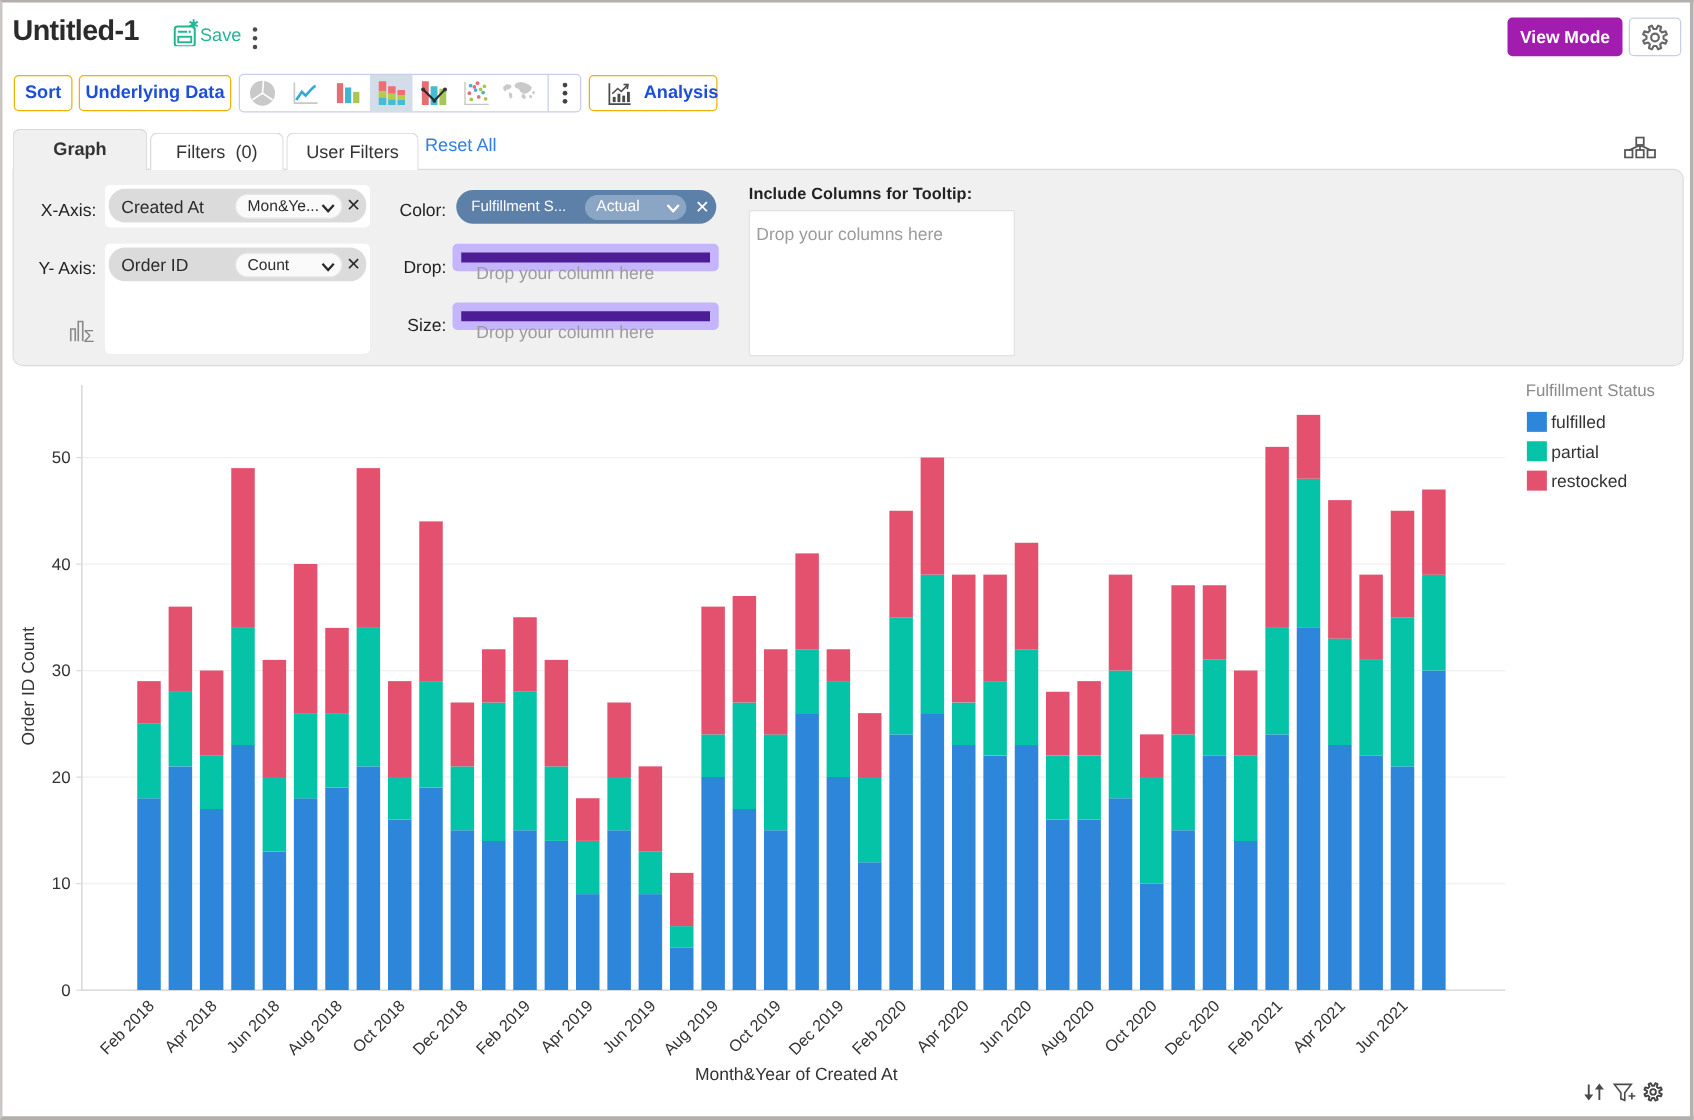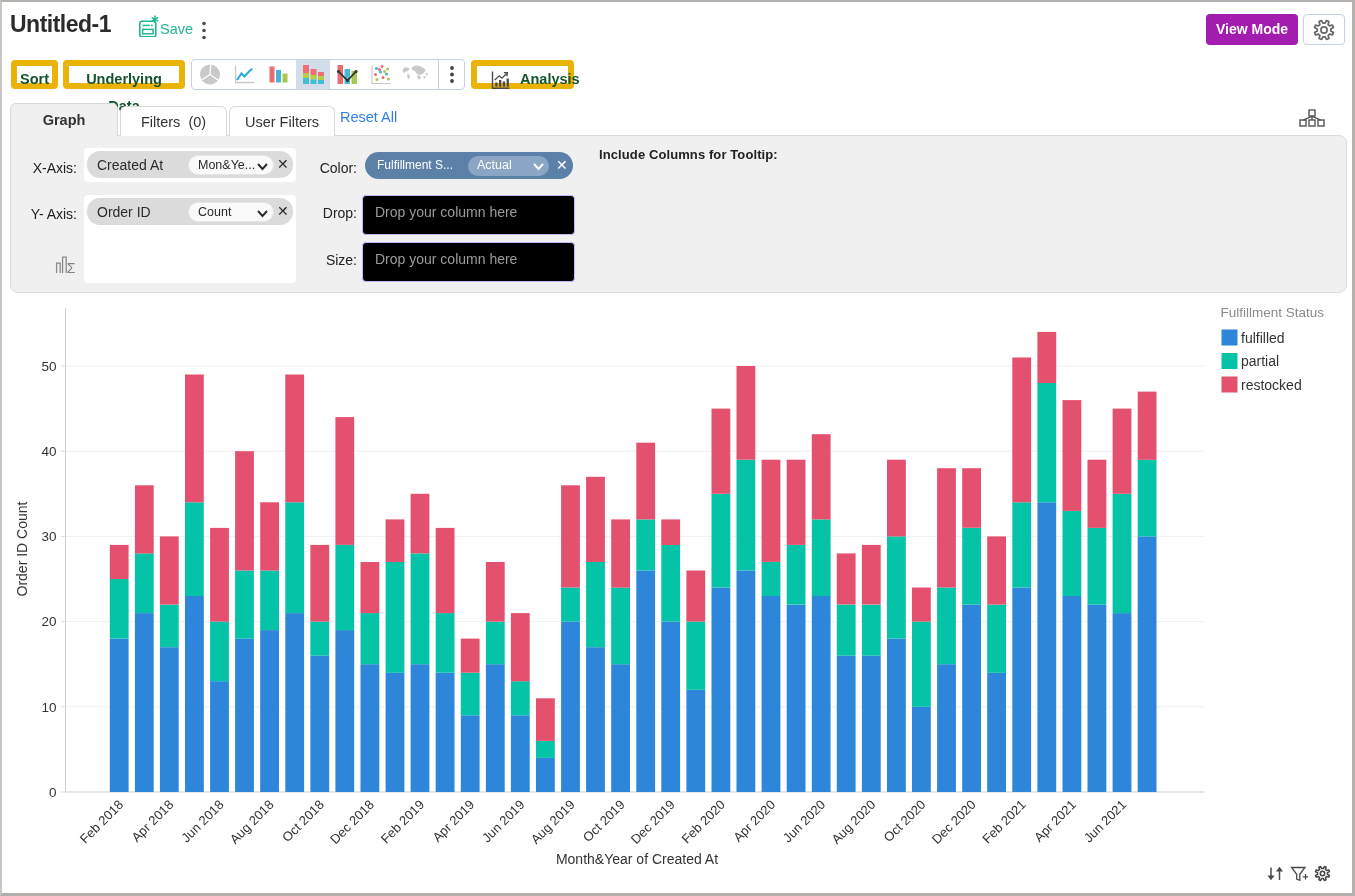--- a/index.html
+++ b/index.html
@@ -6,40 +6,40 @@
 html,body { width:1355px; height:896px; background:#fff; font-family:"Liberation Sans", sans-serif; overflow:hidden; }
 .page { position:relative; width:1355px; height:896px; background:#fff;
   border-top:2px solid #b3afac; border-left:2px solid #cac7c4; border-right:3px solid #b5b1ae; border-bottom:3px solid #b3afac; }
 .abs { position:absolute; }
 .title { left:8px; top:9px; font-size:23px; font-weight:bold; color:#2b2b2b; letter-spacing:-0.5px; }
 .savewrap { left:136px; top:13px; color:#21b794; font-size:14.5px; }
 .savetxt { position:absolute; left:22px; top:6px; color:#21b794; }
 .hdots { left:199px; top:19px; }
 .viewmode { left:1204px; top:12px; width:92px; height:31px; background:#a21caf; border-radius:4px; color:#fff; font-size:14px; font-weight:600; text-align:center; line-height:31px; }
 .gearbtn { left:1301px; top:12px; width:42px; height:31px; background:#fff; border:1px solid #c6cfe8; border-radius:4px; }
-.btn { position:absolute; background:#fff; border:6px solid #eab308; border-radius:4px; height:29px; line-height:27px; font-size:14.5px; font-weight:600; color:#14532d; text-align:center; }
+.btn { position:absolute; background:#fff; border:1px solid #eab308; border-radius:4px; height:29px; line-height:27px; font-size:14.5px; font-weight:600; color:#1d4ed8; text-align:center; }
 .icongroup { left:189px; top:57px; width:274px; height:31px; background:#fff; border:1px solid #c6cfe8; border-radius:4px; }
 .icell { position:absolute; top:0; height:29px; width:34.2px; }
 .icell.sel { background:#d2dde9; }
 .isep { position:absolute; left:246px; top:0; width:1px; height:29px; background:#c6cfe8; }
 .tab { position:absolute; z-index:3; top:104px; height:30px; background:#fff; border:1px solid #d9d9d9; border-bottom:none; border-radius:6px 6px 0 0; font-size:14.5px; color:#333; text-align:center; line-height:30px; }
 .tab.active { }
 .tab.active { top:101px; height:33px; background:#f0f0f0; font-weight:bold; line-height:33px; }
 .resetall { left:338px; top:107px; font-size:14.5px; color:#2e7fe8; }
 .panel { left:8px; top:133px; width:1337px; height:158px; background:#f0f0f0; border:1px solid #dcdcdc; border-radius:0 8px 8px 8px; }
 .flabel { position:absolute; font-size:14px; color:#222; text-align:right; }
 .wbox { position:absolute; background:#fff; border-radius:4px; }
 .pill { position:absolute; background:#dbdbdb; border-radius:13px; height:27px; }
 .pilltxt { position:absolute; left:10px; top:5.5px; font-size:14px; color:#2b2b2b; }
 .subpill { position:absolute; background:#fafafa; border:1px solid #e6e6e6; border-radius:10px; height:20px; top:3.5px; font-size:12.5px; color:#2b2b2b; }
 .subtxt { position:absolute; left:9px; top:2.5px; }
 .caret { position:absolute; right:5px; top:6px; width:11px; height:9px; }
 .pillx { position:absolute; top:4.5px; font-size:14px; color:#2b2b2b; }
 .cpill { position:absolute; left:363px; top:150px; width:208px; height:27px; background:#5d80a8; border-radius:14px; }
-.inbox { position:absolute; background:#000000; border:1px solid #c4b5fd; border-radius:4px; height:40px; width:213px; left:360px; }
+.inbox { position:absolute; background:#4c1d95; border:7px solid #c4b5fd; border-radius:4px; height:22px; width:213px; left:360px; }
 .ph { position:absolute; left:12px; top:8px; font-size:14px; color:#9b9b9b; }
 .ttlabel { position:absolute; left:597px; top:145px; font-size:13px; font-weight:bold; color:#222; letter-spacing:0.1px; }
 .ttbox { position:absolute; left:597px; top:166px; width:213px; height:117px; background:#fff; border:1px solid #e2e2e2; border-radius:2px; }
 .chart { position:absolute; left:0px; top:300px; }
 svg.ic { display:block; }
 </style>
 </head>
 <body>
 <div class="page">
   <div class="abs title">Untitled-1</div>
@@ -230,20 +230,23 @@
   </div>
   <div class="flabel" style="left:280px; top:203px; width:75px;">Drop:</div>
   <div class="inbox" style="top:193px;">
       <span class="ph">Drop your column here</span>
     </div>
   <div class="flabel" style="left:280px; top:250px; width:75px;">Size:</div>
   <div class="inbox" style="top:240px;">
       <span class="ph">Drop your column here</span>
     </div>
   <div class="ttlabel">Include Columns for Tooltip:</div>
+  <div class="ttbox">
+      <span class="ph" style="left:5px; top:10px;">Drop your columns here</span>
+    </div>
 
 <svg class="chart" width="1355" height="596" viewBox="0 0 1355 596" font-family="Liberation Sans, sans-serif">
 <line x1="63.5" y1="404.8" x2="1202" y2="404.8" stroke="#f0f0f0" stroke-width="1"></line>
 <line x1="63.5" y1="319.6" x2="1202" y2="319.6" stroke="#f0f0f0" stroke-width="1"></line>
 <line x1="63.5" y1="234.4" x2="1202" y2="234.4" stroke="#f0f0f0" stroke-width="1"></line>
 <line x1="63.5" y1="149.2" x2="1202" y2="149.2" stroke="#f0f0f0" stroke-width="1"></line>
 <line x1="63.5" y1="64.0" x2="1202" y2="64.0" stroke="#f0f0f0" stroke-width="1"></line>
 <line x1="63.5" y1="6" x2="63.5" y2="490.0" stroke="#cfcfcf" stroke-width="1"></line>
 <line x1="63.5" y1="490.0" x2="1202" y2="490.0" stroke="#cfcfcf" stroke-width="1"></line>
 <rect x="107.8" y="336.6" width="18.8" height="153.4" fill="#2d86d9"></rect>

